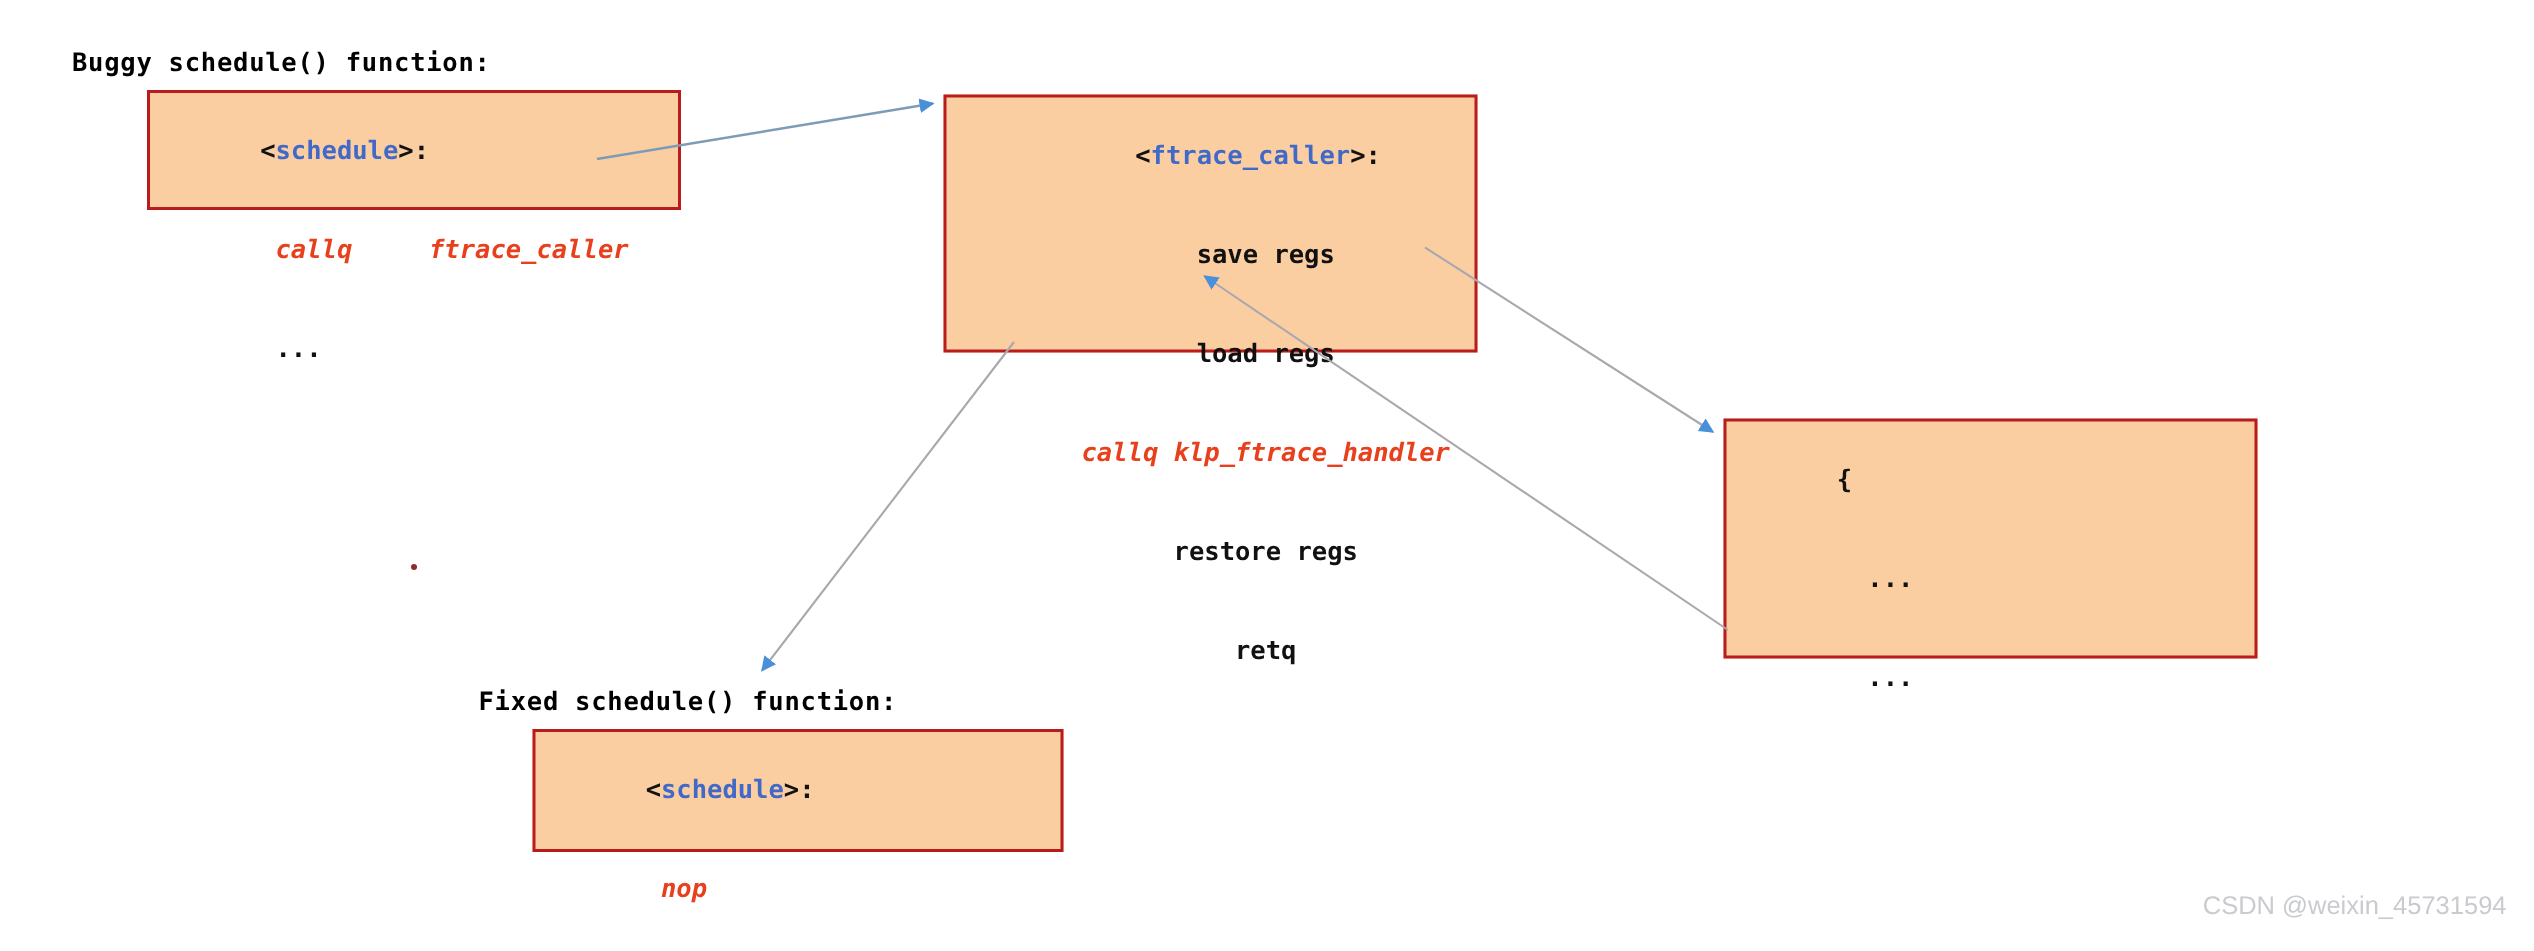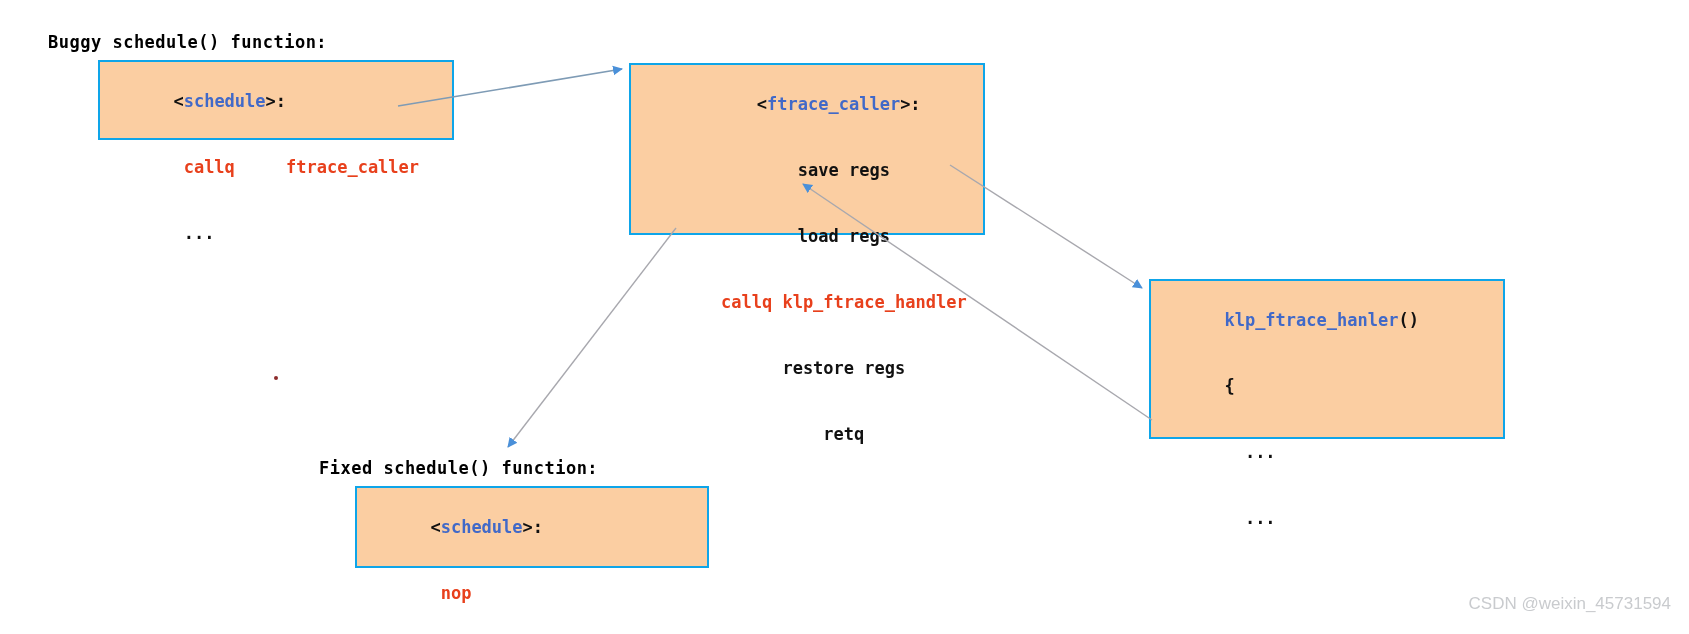--- a/index.html
+++ b/index.html
@@ -20,34 +20,34 @@
     font-family: "DejaVu Sans Mono", "Liberation Mono", monospace;
     font-weight: bold;
     font-size: 17px;
     color: #000000;
     white-space: pre;
     letter-spacing: 0.5px;
   }
   .codebox {
     position: absolute;
     background: #FBCEA2;
-    border: 2px solid #0ea5e9;
+    border: 2px solid #b91c1c;
     box-sizing: border-box;
     padding: 6px 10px 8px 12px;
   }
   .codeline {
     font-family: "DejaVu Sans Mono", "Liberation Mono", monospace;
     font-weight: bold;
     font-size: 17px;
     line-height: 22px;
     white-space: pre;
     color: #111111;
   }
   .kw-blue { color: #4169C8; }
-  .kw-red  { color: #E8401C; }
+  .kw-red  { color: #E8401C; font-style: italic; }
   .kw-black { color: #111111; }
   svg.arrows {
     position: absolute;
     left: 0; top: 0;
     width: 1689px;
     height: 634px;
     pointer-events: none;
   }
   .watermark {
     position: absolute;
@@ -97,23 +97,20 @@
     <div class="codeline">
       <span class="kw-black"> restore regs</span>
     </div>
     <div class="codeline">
       <span class="kw-black"> retq</span>
     </div>
   </div>
 
   <div class="codebox" id="box-klp" style="left:1149px; top:279px; width:356px; height:160px;">
     <div class="codeline">
-      <span class="kw-blue">klp_ftrace_hanler</span><span class="kw-black">()</span>
-    </div>
-    <div class="codeline">
       <span class="kw-black">{</span>
     </div>
     <div class="codeline">
       <span class="kw-black">  ...</span>
     </div>
     <div class="codeline">
       <span class="kw-black">  ...</span>
     </div>
     <div class="codeline">
       

